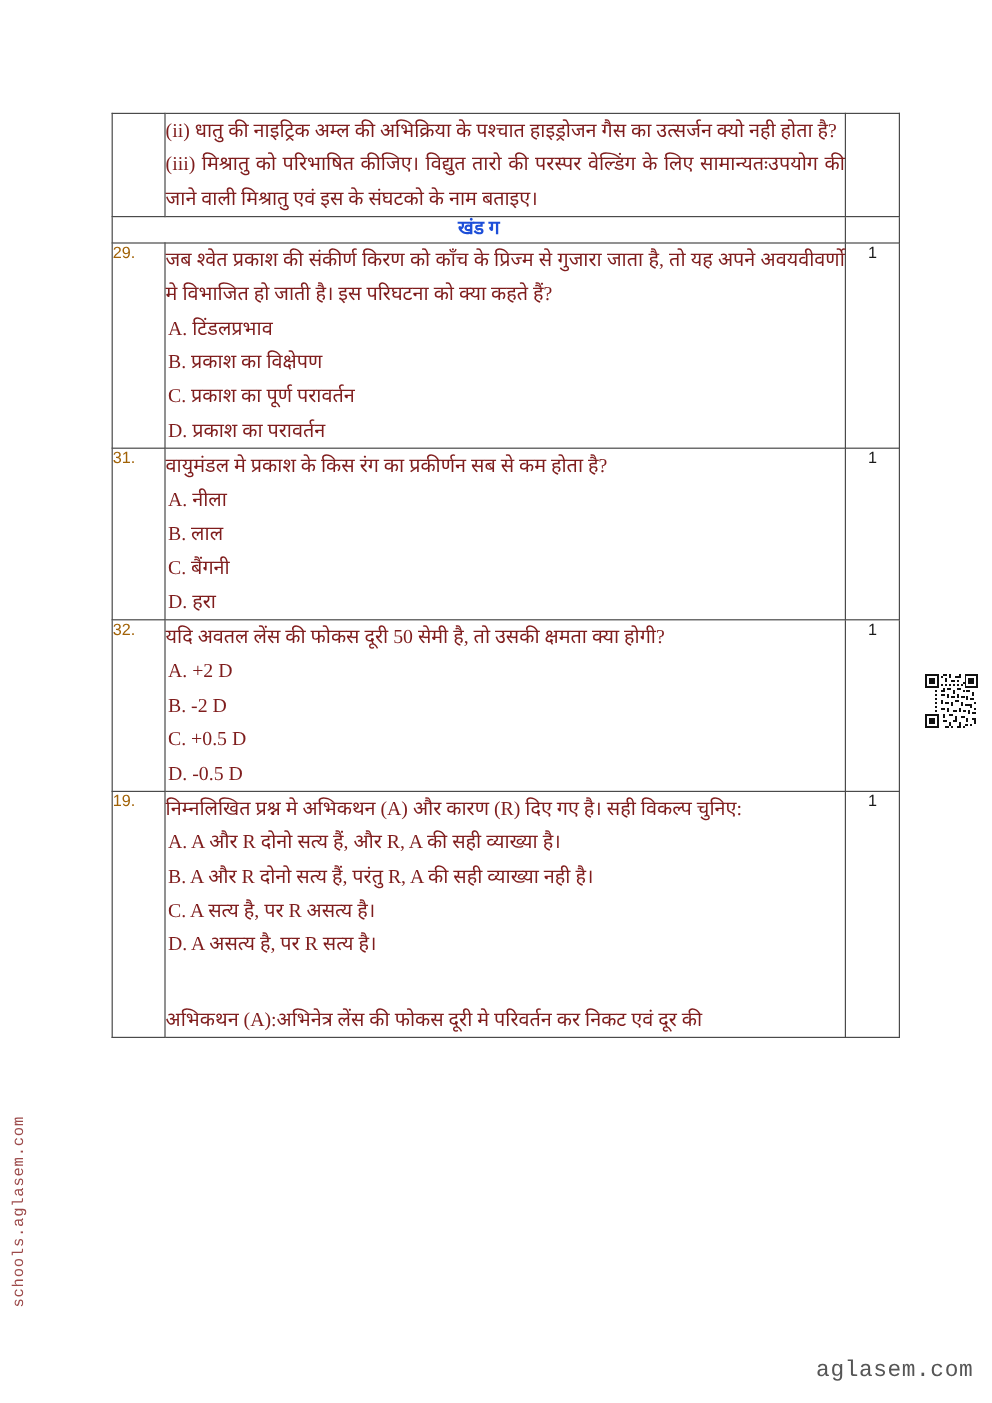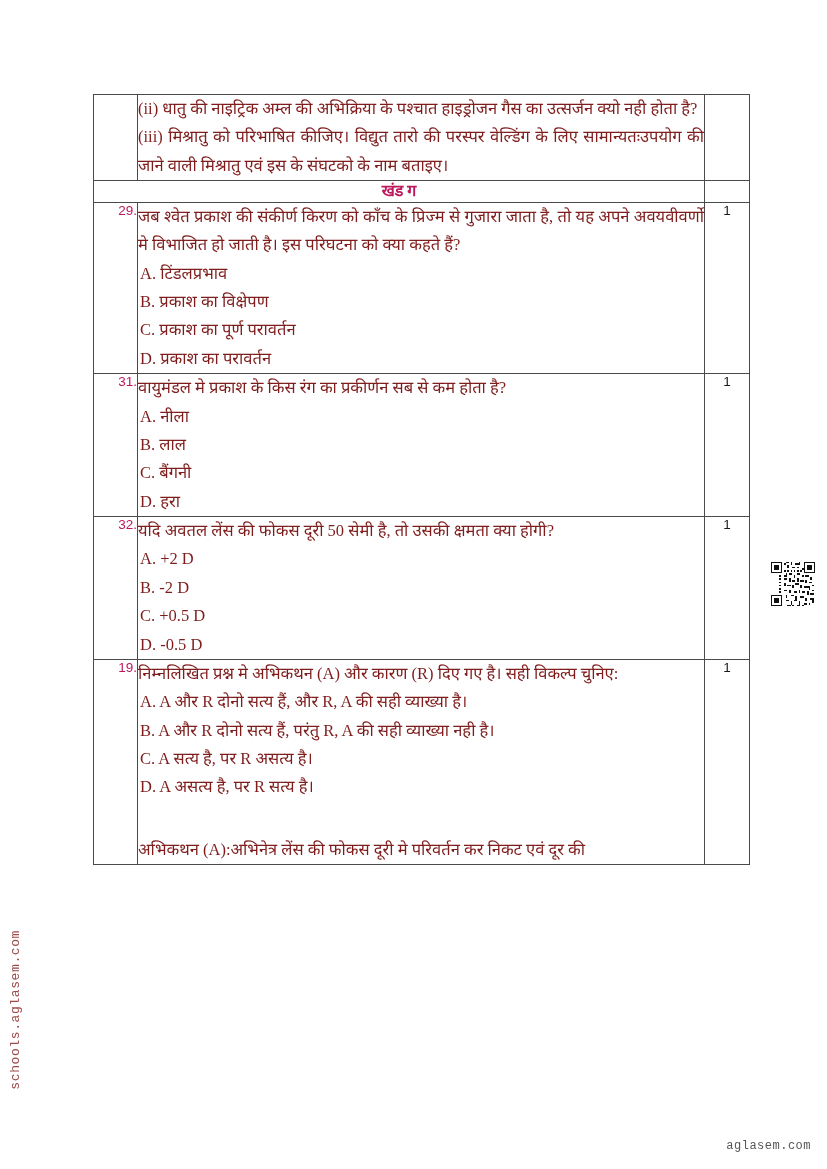--- a/index.html
+++ b/index.html
@@ -34,21 +34,21 @@
     color: #9c4a4a;
     white-space: nowrap;
   }
 
   
   .footer-brand {
     position: absolute;
     right: 16px;
     bottom: 16px;
     font-family: "Liberation Mono", "DejaVu Sans Mono", monospace;
-    font-size: 12px;
+    font-size: 19px;
     letter-spacing: 0.5px;
     color: #565656;
     white-space: nowrap;
   }
 
   
   .qr {
     position: absolute;
     left: 769px;
     top: 560px;
@@ -70,25 +70,25 @@
     border: 1px solid #4a4a4a;
     vertical-align: top;
     padding: 0;
     background: #fff;
   }
   .col-num   { width: 44px; }
   .col-body  { width: 567px; }
   .col-marks { width: 45px; }
 
   .num-cell {
-    text-align: right;
+    text-align: left;
     font-size: 13.5px;
     font-family: "Liberation Sans", "DejaVu Sans", sans-serif;
     padding: 9px 4px 0 0;
-    color: #be185d;
+    color: #a16207;
   }
   .marks-cell {
     text-align: center;
     font-size: 13.5px;
     font-family: "Liberation Sans", "DejaVu Sans", sans-serif;
     padding: 9px 0 0 0;
     color: #1a1a1a;
   }
   .body-cell {
     padding: 6px 10px 8px 10px;
@@ -110,21 +110,21 @@
     margin-top: 34px;
   }
 
   
   .section-cell {
     text-align: center;
     font-weight: bold;
     font-size: 16px;
     padding: 3px 0 4px 0;
     line-height: 1.3;
-    color: #be185d;
+    color: #1d4ed8;
   }
 </style>
 </head>
 <body>
 
 <div class="page">
 
   <div class="side-watermark">schools.aglasem.com</div>
 
   <div class="footer-brand">aglasem.com</div>

